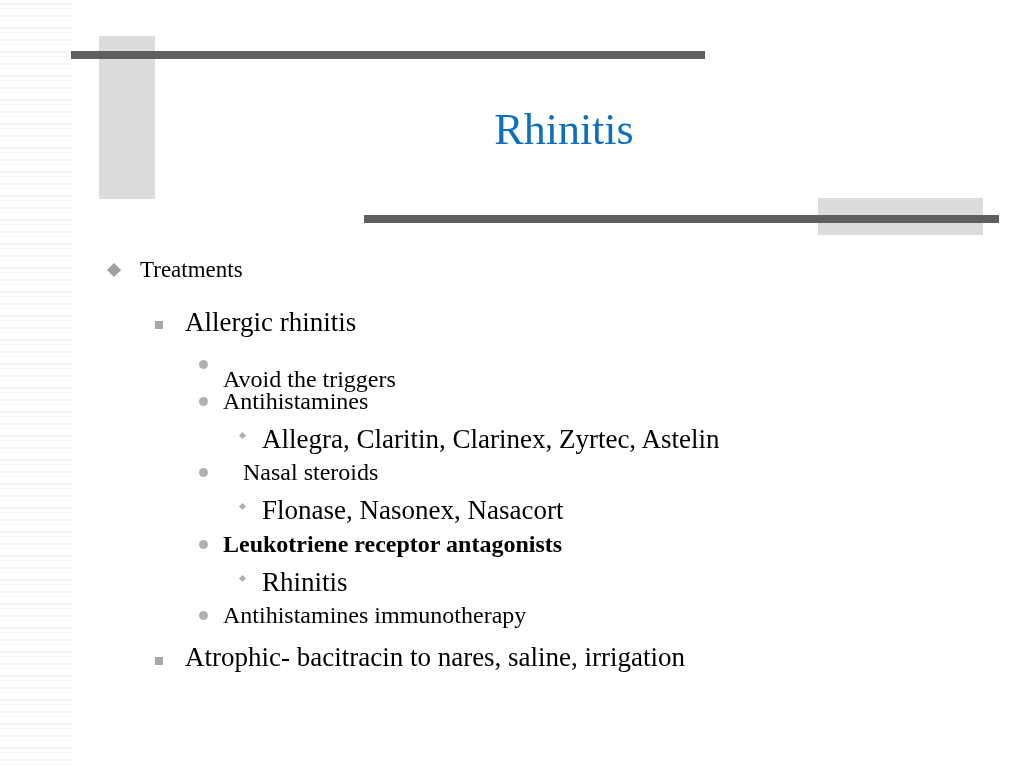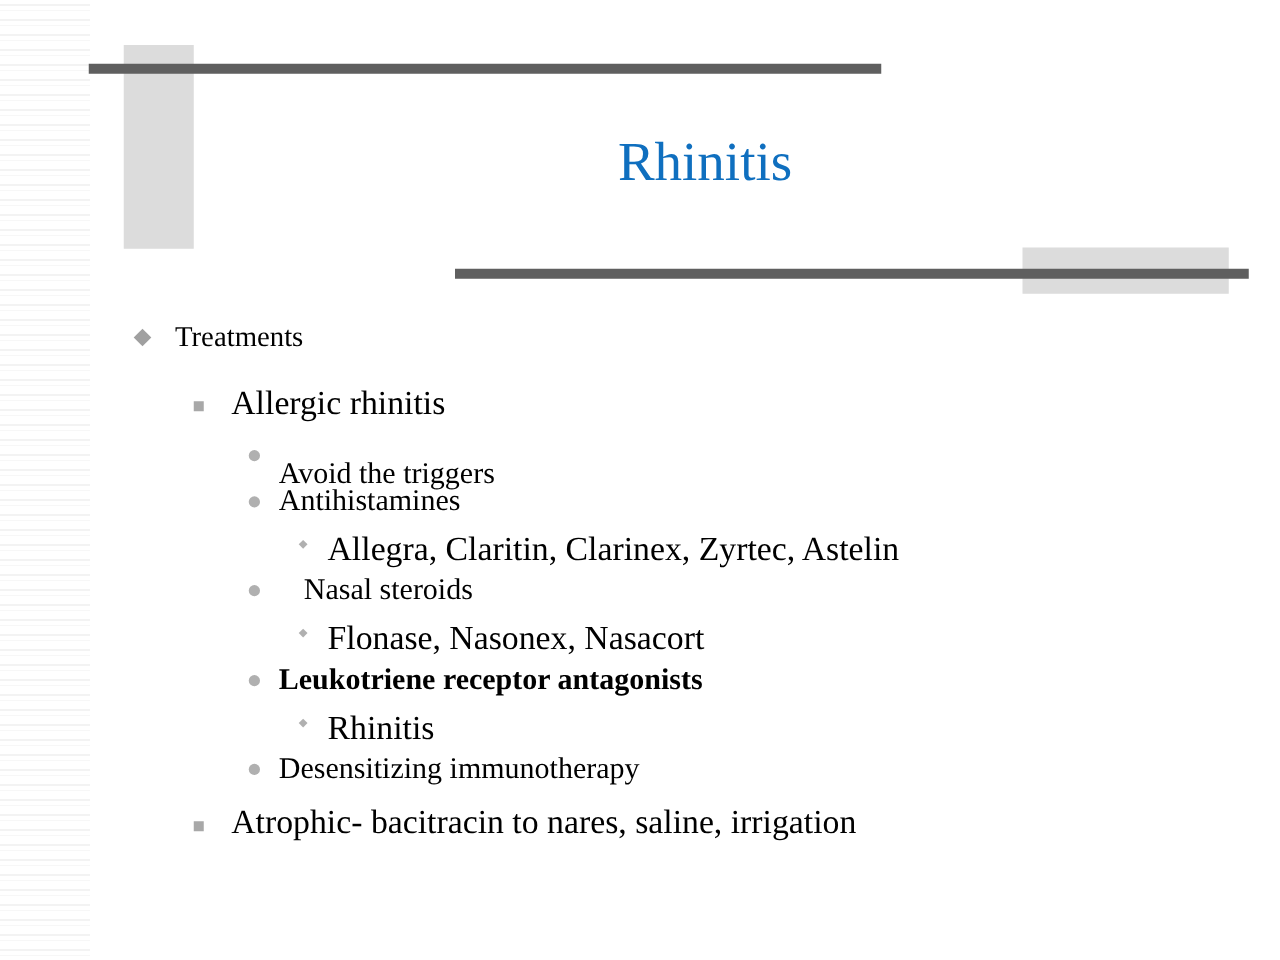--- a/index.html
+++ b/index.html
@@ -77,18 +77,18 @@
     <div class="bullet b-diamond-sm" style="left:240px; top:504px;"></div>
     <div class="item l4" style="left:262px; top:497px;">Flonase, Nasonex, Nasacort</div>
 
     <div class="bullet b-circle" style="left:199px; top:540px;"></div>
     <div class="item l3" style="left:223px; top:532px;font-weight:bold;">Leukotriene receptor antagonists</div>
 
     <div class="bullet b-diamond-sm" style="left:240px; top:576px;"></div>
     <div class="item l4" style="left:262px; top:569px;">Rhinitis</div>
 
     <div class="bullet b-circle" style="left:199px; top:611px;"></div>
-    <div class="item l3" style="left:223px; top:603px;">Desensitizing immunotherapy</div>
+    <div class="item l3" style="left:223px; top:603px;">Antihistamines immunotherapy</div>
 
     <div class="bullet b-square" style="left:155px; top:657px;"></div>
     <div class="item l2" style="left:185px; top:644px;">Atrophic- bacitracin to nares, saline, irrigation</div>
   </div>
 </div>
 
 </body></html>

